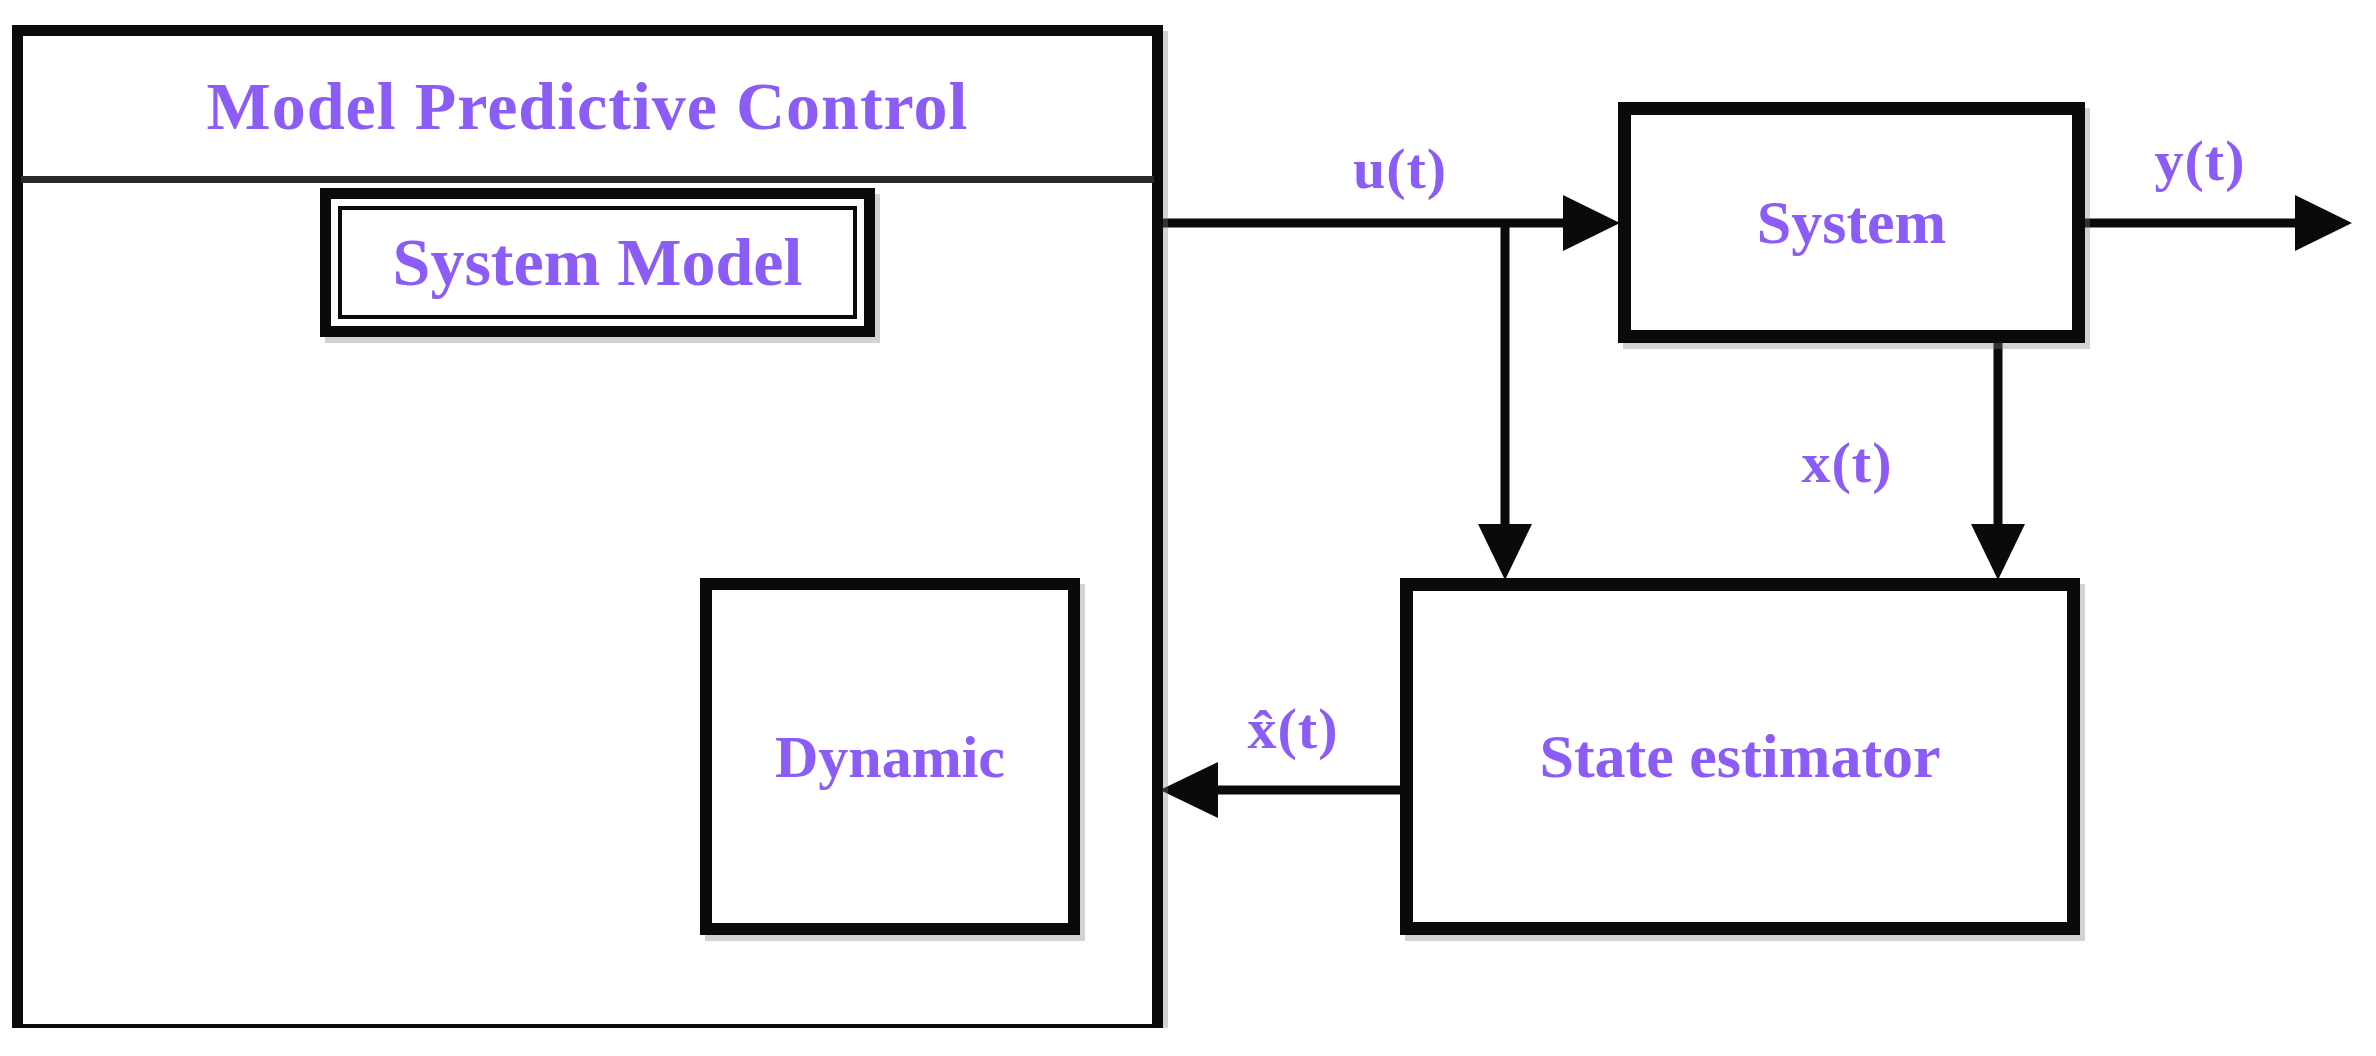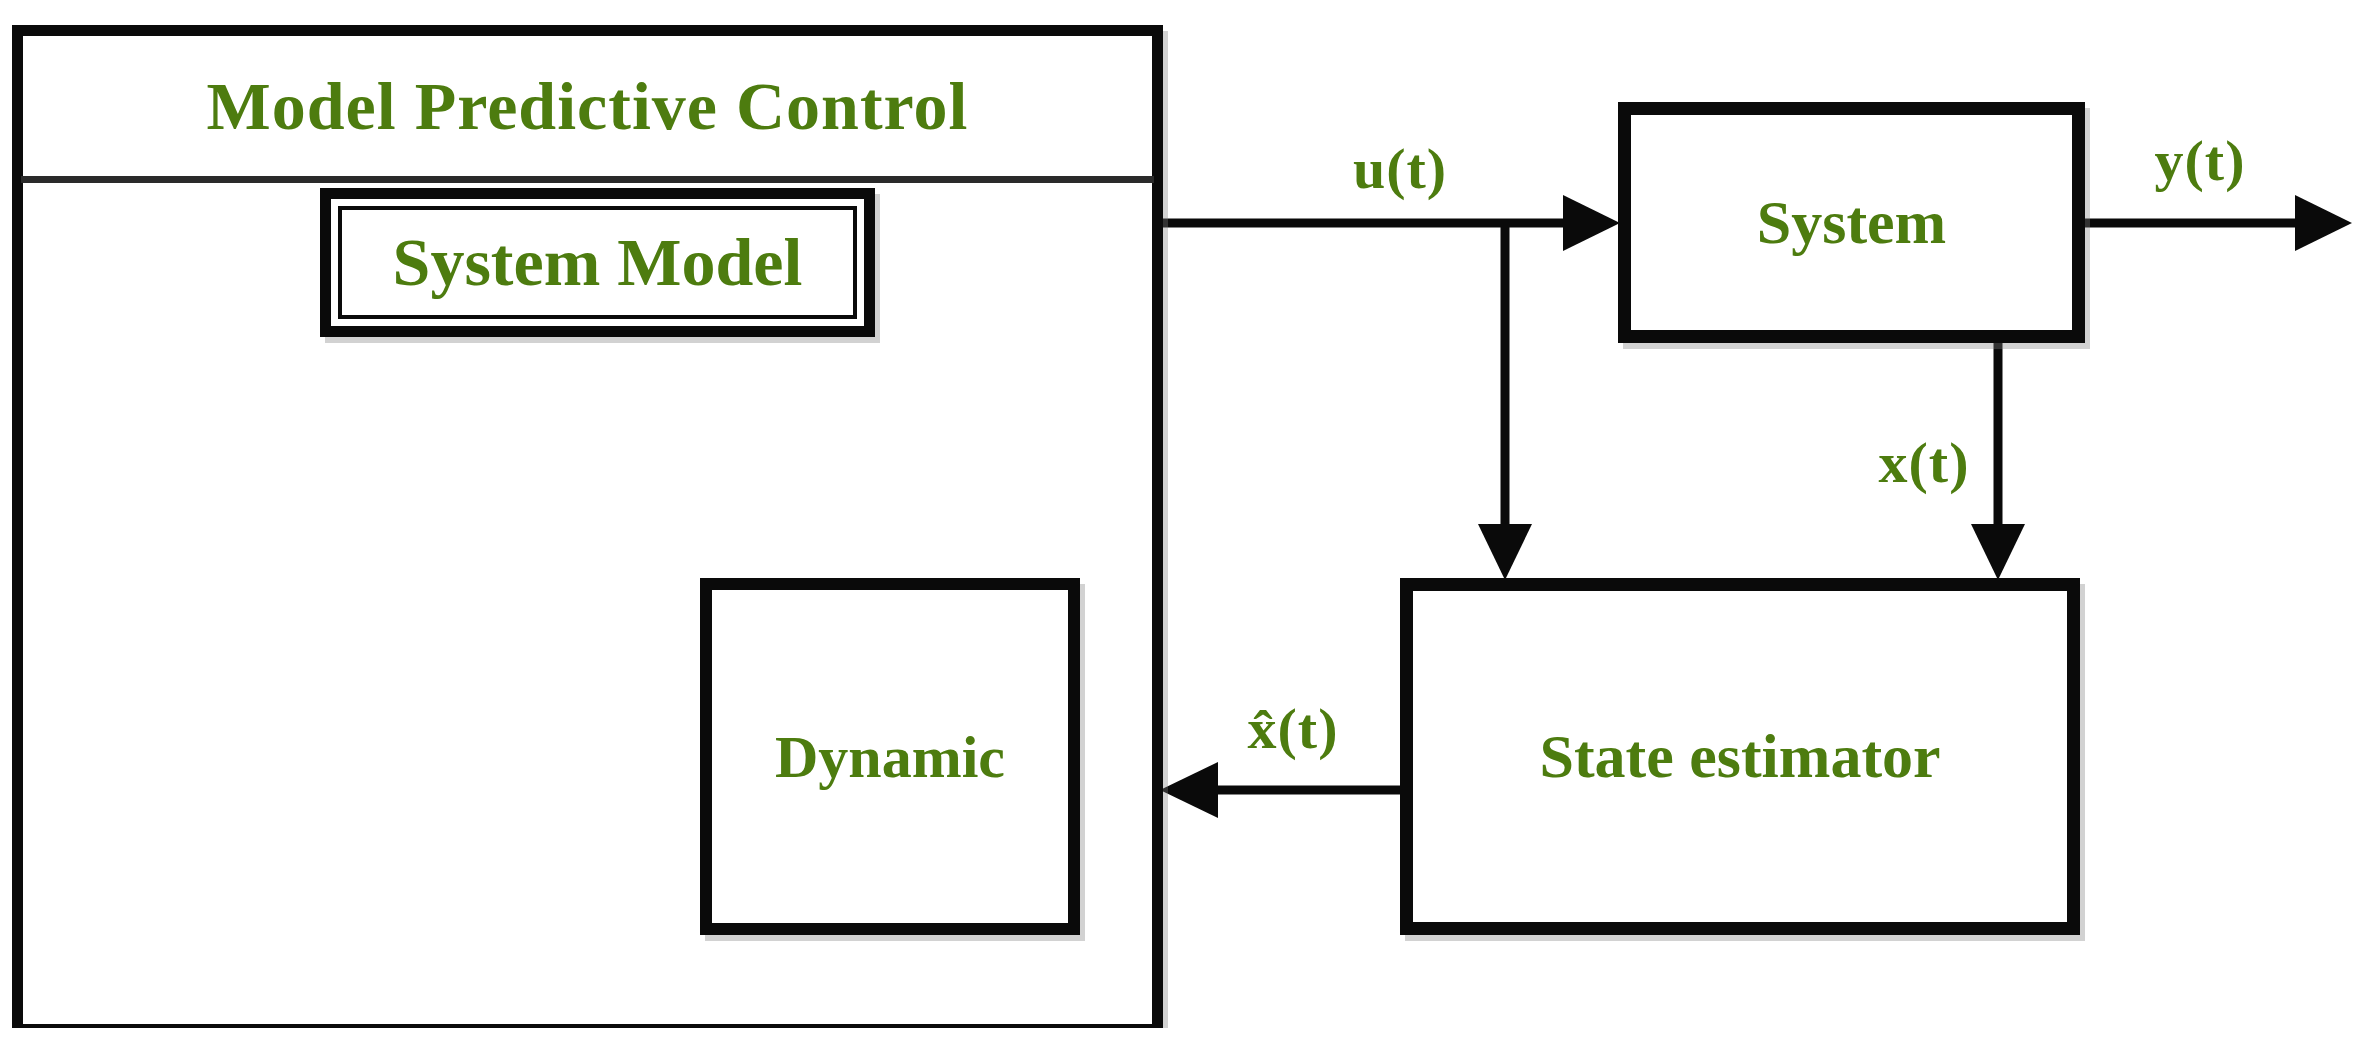--- a/index.html
+++ b/index.html
@@ -4,21 +4,21 @@
 <style>
   html, body { margin: 0; padding: 0; background: #ffffff; }
   * { box-sizing: border-box; }
 
   .stage {
     position: relative;
     width: 2376px;
     height: 1028px;
     background: #ffffff;
     font-family: "Liberation Serif", "DejaVu Serif", serif;
-    color: #4d7c0f;
+    color: #8b5cf6;
     overflow: hidden;
   }
 
   .wires {
     position: absolute;
     left: 0; top: 0;
     width: 2376px;
     height: 1056px;
     pointer-events: none;
   }
@@ -182,16 +182,16 @@
   <div class="box plant-box">
     <span>System</span>
   </div>
 
   <div class="box estimator-box">
     <span>State estimator</span>
   </div>
 
   <div class="signal" style="left:1400px; top:168px;">u(t)</div>
   <div class="signal" style="left:2200px; top:160px;">y(t)</div>
-  <div class="signal" style="left:1924px; top:462px;">x(t)</div>
+  <div class="signal" style="left:1847px; top:462px;">x(t)</div>
   <div class="signal" style="left:1293px; top:728px;">x̂(t)</div>
 
 </div>
 
 </body></html>

